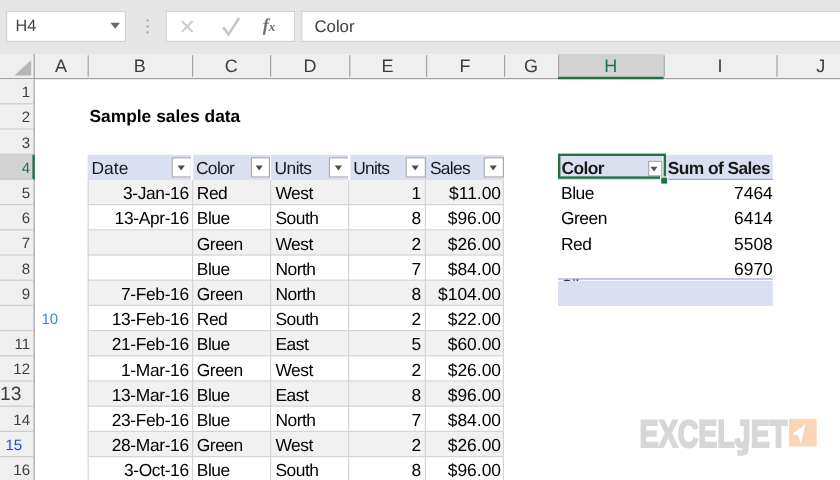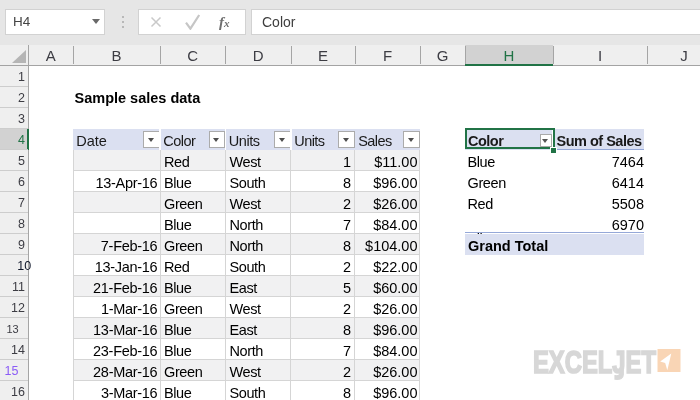--- a/index.html
+++ b/index.html
@@ -64,31 +64,31 @@
 <div class="a" style="left:0;top:149.5px;width:28.5px;height:21px;line-height:20px;padding-top:1.9px;font-size:12.5px;color:#3c3c43;text-align:right;padding-right:3.5px">5</div>
 <div class="a" style="left:0;top:169.7px;width:28px;height:1px;background:#cdcdcd"></div>
 <div class="a" style="left:0;top:170.5px;width:28.5px;height:21px;line-height:20px;padding-top:1.9px;font-size:12.5px;color:#3c3c43;text-align:right;padding-right:3.5px">6</div>
 <div class="a" style="left:0;top:190.7px;width:28px;height:1px;background:#cdcdcd"></div>
 <div class="a" style="left:0;top:191.5px;width:28.5px;height:21px;line-height:20px;padding-top:1.9px;font-size:12.5px;color:#3c3c43;text-align:right;padding-right:3.5px">7</div>
 <div class="a" style="left:0;top:211.7px;width:28px;height:1px;background:#cdcdcd"></div>
 <div class="a" style="left:0;top:212.5px;width:28.5px;height:21px;line-height:20px;padding-top:1.9px;font-size:12.5px;color:#3c3c43;text-align:right;padding-right:3.5px">8</div>
 <div class="a" style="left:0;top:232.7px;width:28px;height:1px;background:#cdcdcd"></div>
 <div class="a" style="left:0;top:233.5px;width:28.5px;height:21px;line-height:20px;padding-top:1.9px;font-size:12.5px;color:#3c3c43;text-align:right;padding-right:3.5px">9</div>
 <div class="a" style="left:0;top:253.7px;width:28px;height:1px;background:#cdcdcd"></div>
-<div class="a" style="left:0;top:254.5px;width:52px;height:21px;line-height:20px;padding-top:1.9px;font-size:12.5px;color:#0f172a;text-align:center;padding-right:3.5px">10</div>
+<div class="a" style="left:0;top:254.5px;width:52px;height:21px;line-height:20px;padding-top:1.9px;font-size:12.5px;color:#3b82f6;text-align:right;padding-right:3.5px">10</div>
 <div class="a" style="left:0;top:274.7px;width:28px;height:1px;background:#cdcdcd"></div>
 <div class="a" style="left:0;top:275.5px;width:28.5px;height:21px;line-height:20px;padding-top:1.9px;font-size:12.5px;color:#3c3c43;text-align:right;padding-right:3.5px">11</div>
 <div class="a" style="left:0;top:295.7px;width:28px;height:1px;background:#cdcdcd"></div>
 <div class="a" style="left:0;top:296.5px;width:28.5px;height:21px;line-height:20px;padding-top:1.9px;font-size:12.5px;color:#3c3c43;text-align:right;padding-right:3.5px">12</div>
 <div class="a" style="left:0;top:316.7px;width:28px;height:1px;background:#cdcdcd"></div>
-<div class="a" style="left:0;top:317.5px;width:28.5px;height:21px;line-height:20px;padding-top:1.9px;font-size:11px;color:#3c3c43;text-align:center;padding-right:3.5px">13</div>
+<div class="a" style="left:0;top:317.5px;width:28.5px;height:21px;line-height:20px;padding-top:1.9px;font-size:16px;color:#3c3c43;text-align:left;padding-right:3.5px">13</div>
 <div class="a" style="left:0;top:337.7px;width:28px;height:1px;background:#cdcdcd"></div>
 <div class="a" style="left:0;top:338.5px;width:28.5px;height:21px;line-height:20px;padding-top:1.9px;font-size:12.5px;color:#3c3c43;text-align:right;padding-right:3.5px">14</div>
 <div class="a" style="left:0;top:358.7px;width:28px;height:1px;background:#cdcdcd"></div>
-<div class="a" style="left:0;top:359.5px;width:22px;height:21px;line-height:20px;padding-top:1.9px;font-size:12.5px;color:#8b5cf6;text-align:right;padding-right:3.5px">15</div>
+<div class="a" style="left:0;top:359.5px;width:22px;height:21px;line-height:20px;padding-top:1.9px;font-size:12.5px;color:#1d4ed8;text-align:right;padding-right:3.5px">15</div>
 <div class="a" style="left:0;top:379.7px;width:28px;height:1px;background:#cdcdcd"></div>
 <div class="a" style="left:0;top:380.5px;width:28.5px;height:21px;line-height:20px;padding-top:1.9px;font-size:12.5px;color:#3c3c43;text-align:right;padding-right:3.5px">16</div>
 <div class="a" style="left:74.5px;top:87.5px;height:21px;line-height:21px;font-size:14.5px;font-weight:bold;color:#000">Sample sales data</div>
 <div class="a" style="left:73px;top:128.5px;width:347px;height:21px;background:#dbe0f1"></div>
 <div class="a" style="left:73px;top:149.5px;width:347px;height:21px;background:#f1f1f2"></div>
 <div class="a" style="left:73px;top:191.5px;width:347px;height:21px;background:#f1f1f2"></div>
 <div class="a" style="left:73px;top:233.5px;width:347px;height:21px;background:#f1f1f2"></div>
 <div class="a" style="left:73px;top:275.5px;width:347px;height:21px;background:#f1f1f2"></div>
 <div class="a" style="left:73px;top:317.5px;width:347px;height:21px;background:#f1f1f2"></div>
 <div class="a" style="left:73px;top:359.5px;width:347px;height:21px;background:#f1f1f2"></div>
@@ -120,20 +120,21 @@
 <div class="a" style="left:278.5px;top:138.4px;width:0;height:0;border-left:3.9px solid transparent;border-right:3.9px solid transparent;border-top:4.4px solid #4d4d4d"></div>
 <div class="cell" style="left:294.3px;top:128.5px;color:#1a1a1a;letter-spacing:-0.6px">Units</div>
 <div class="a" style="left:338.2px;top:131.1px;width:16.5px;height:16.5px;background:#fff;border:1px solid #ababab"></div>
 <div class="a" style="left:342.5px;top:138.4px;width:0;height:0;border-left:3.9px solid transparent;border-right:3.9px solid transparent;border-top:4.4px solid #4d4d4d"></div>
 <div class="cell" style="left:358.3px;top:128.5px;color:#1a1a1a;letter-spacing:-0.6px">Sales</div>
 <div class="a" style="left:403.2px;top:131.1px;width:16.5px;height:16.5px;background:#fff;border:1px solid #ababab"></div>
 <div class="a" style="left:407.5px;top:138.4px;width:0;height:0;border-left:3.9px solid transparent;border-right:3.9px solid transparent;border-top:4.4px solid #4d4d4d"></div>
 <div class="a" style="left:159.3px;top:128.5px;width:1.6px;height:21px;background:#fff"></div>
 <div class="a" style="left:224.8px;top:128.5px;width:1.6px;height:21px;background:#fff"></div>
 <div class="a" style="left:290.3px;top:128.5px;width:1.6px;height:21px;background:#fff"></div>
+<div class="cell r dt" style="left:73px;top:149.5px;width:84.3px">3-Jan-16</div>
 <div class="cell wd" style="left:164px;top:149.5px">Red</div>
 <div class="cell wd" style="left:229.5px;top:149.5px">West</div>
 <div class="cell r" style="left:291px;top:149.5px;width:60px">1</div>
 <div class="cell r" style="left:355px;top:149.5px;width:62.5px">$11.00</div>
 <div class="cell r dt" style="left:73px;top:170.5px;width:84.3px">13-Apr-16</div>
 <div class="cell wd" style="left:164px;top:170.5px">Blue</div>
 <div class="cell wd" style="left:229.5px;top:170.5px">South</div>
 <div class="cell r" style="left:291px;top:170.5px;width:60px">8</div>
 <div class="cell r" style="left:355px;top:170.5px;width:62.5px">$96.00</div>
 <div class="cell wd" style="left:164px;top:191.5px">Green</div>
@@ -142,21 +143,21 @@
 <div class="cell r" style="left:355px;top:191.5px;width:62.5px">$26.00</div>
 <div class="cell wd" style="left:164px;top:212.5px">Blue</div>
 <div class="cell wd" style="left:229.5px;top:212.5px">North</div>
 <div class="cell r" style="left:291px;top:212.5px;width:60px">7</div>
 <div class="cell r" style="left:355px;top:212.5px;width:62.5px">$84.00</div>
 <div class="cell r dt" style="left:73px;top:233.5px;width:84.3px">7-Feb-16</div>
 <div class="cell wd" style="left:164px;top:233.5px">Green</div>
 <div class="cell wd" style="left:229.5px;top:233.5px">North</div>
 <div class="cell r" style="left:291px;top:233.5px;width:60px">8</div>
 <div class="cell r" style="left:355px;top:233.5px;width:62.5px">$104.00</div>
-<div class="cell r dt" style="left:73px;top:254.5px;width:84.3px">13-Jan-16</div>
+<div class="cell r dt" style="left:73px;top:254.5px;width:84.3px">13-Feb-16</div>
 <div class="cell wd" style="left:164px;top:254.5px">Red</div>
 <div class="cell wd" style="left:229.5px;top:254.5px">South</div>
 <div class="cell r" style="left:291px;top:254.5px;width:60px">2</div>
 <div class="cell r" style="left:355px;top:254.5px;width:62.5px">$22.00</div>
 <div class="cell r dt" style="left:73px;top:275.5px;width:84.3px">21-Feb-16</div>
 <div class="cell wd" style="left:164px;top:275.5px">Blue</div>
 <div class="cell wd" style="left:229.5px;top:275.5px">East</div>
 <div class="cell r" style="left:291px;top:275.5px;width:60px">5</div>
 <div class="cell r" style="left:355px;top:275.5px;width:62.5px">$60.00</div>
 <div class="cell r dt" style="left:73px;top:296.5px;width:84.3px">1-Mar-16</div>
@@ -172,21 +173,21 @@
 <div class="cell r dt" style="left:73px;top:338.5px;width:84.3px">23-Feb-16</div>
 <div class="cell wd" style="left:164px;top:338.5px">Blue</div>
 <div class="cell wd" style="left:229.5px;top:338.5px">North</div>
 <div class="cell r" style="left:291px;top:338.5px;width:60px">7</div>
 <div class="cell r" style="left:355px;top:338.5px;width:62.5px">$84.00</div>
 <div class="cell r dt" style="left:73px;top:359.5px;width:84.3px">28-Mar-16</div>
 <div class="cell wd" style="left:164px;top:359.5px">Green</div>
 <div class="cell wd" style="left:229.5px;top:359.5px">West</div>
 <div class="cell r" style="left:291px;top:359.5px;width:60px">2</div>
 <div class="cell r" style="left:355px;top:359.5px;width:62.5px">$26.00</div>
-<div class="cell r dt" style="left:73px;top:380.5px;width:84.3px">3-Mar-16</div>
+<div class="cell r dt" style="left:73px;top:380.5px;width:84.3px">3-Oct-16</div>
 <div class="cell wd" style="left:164px;top:380.5px">Blue</div>
 <div class="cell wd" style="left:229.5px;top:380.5px">South</div>
 <div class="cell r" style="left:291px;top:380.5px;width:60px">8</div>
 <div class="cell r" style="left:355px;top:380.5px;width:62.5px">$96.00</div>
 <div class="a" style="left:465px;top:128.5px;width:179px;height:21px;background:#dbe0f1"></div>
 <div class="a" style="left:552.4px;top:128.5px;width:1.6px;height:21px;background:#fff"></div>
 <div class="a" style="left:553px;top:149.1px;width:91px;height:1.2px;background:#95a8d8"></div>
 <div class="a" style="left:465px;top:232.3px;width:179px;height:1.2px;background:#95a8d8"></div>
 <div class="cell" style="left:468px;top:128.5px;font-weight:bold;color:#1a1a1a;letter-spacing:-0.5px">Color</div>
 <div class="cell" style="left:556.5px;top:128.5px;font-weight:bold;color:#1a1a1a;letter-spacing:-0.5px">Sum of Sales</div>
@@ -194,21 +195,20 @@
 <div class="a" style="left:542.2px;top:139.2px;width:0;height:0;border-left:3.7px solid transparent;border-right:3.7px solid transparent;border-top:4px solid #555555"></div>
 <div class="cell wd" style="left:467.5px;top:149.5px">Blue</div>
 <div class="cell r" style="left:553px;top:149.5px;width:91px">7464</div>
 <div class="cell wd" style="left:467.5px;top:170.5px">Green</div>
 <div class="cell r" style="left:553px;top:170.5px;width:91px">6414</div>
 <div class="cell wd" style="left:467.5px;top:191.5px">Red</div>
 <div class="cell r" style="left:553px;top:191.5px;width:91px">5508</div>
 <div class="cell wd" style="left:467.5px;top:226px">Silver</div>
 <div class="cell r" style="left:553px;top:212.5px;width:91px">6970</div>
 <div class="a" style="left:465px;top:233.5px;width:179px;height:21px;background:#dbe0f1"></div>
-<div class="cell" style="left:468px;top:233.5px;font-weight:bold">Grand Total</div>
 <div class="a" style="left:464.5px;top:127.5px;width:90.5px;height:21.8px;border:2px solid #217346"></div>
 <div class="a" style="left:549.5px;top:146.8px;width:7px;height:7px;background:#fff"></div>
 <div class="a" style="left:551px;top:148.3px;width:4.6px;height:4.6px;background:#217346"></div>
 <svg class="a" style="left:530px;top:344px" width="160" height="46" viewBox="0 0 160 46">
       <text x="3" y="28.5" font-family="Liberation Sans" font-weight="bold" font-size="32" fill="#d7d7d7" stroke="#d7d7d7" stroke-width="1.7" textLength="123" lengthAdjust="spacingAndGlyphs">EXCELJET</text>
       <path d="M90 24 L93.3 24 L93.3 30.5 Q93.3 36 85 35.2 L85 31.6 Q90 32.4 90 28.5 Z" fill="#d7d7d7" stroke="#d7d7d7" stroke-width="1.2"></path>
       <rect x="127.5" y="5" width="23" height="23" fill="#f9d5b5"></rect>
       <path d="M141.3 9.6 L130.2 17.6 L135.2 18.9 L137.3 26.2 Z" fill="#fff"></path>
     </svg>
 </div>

